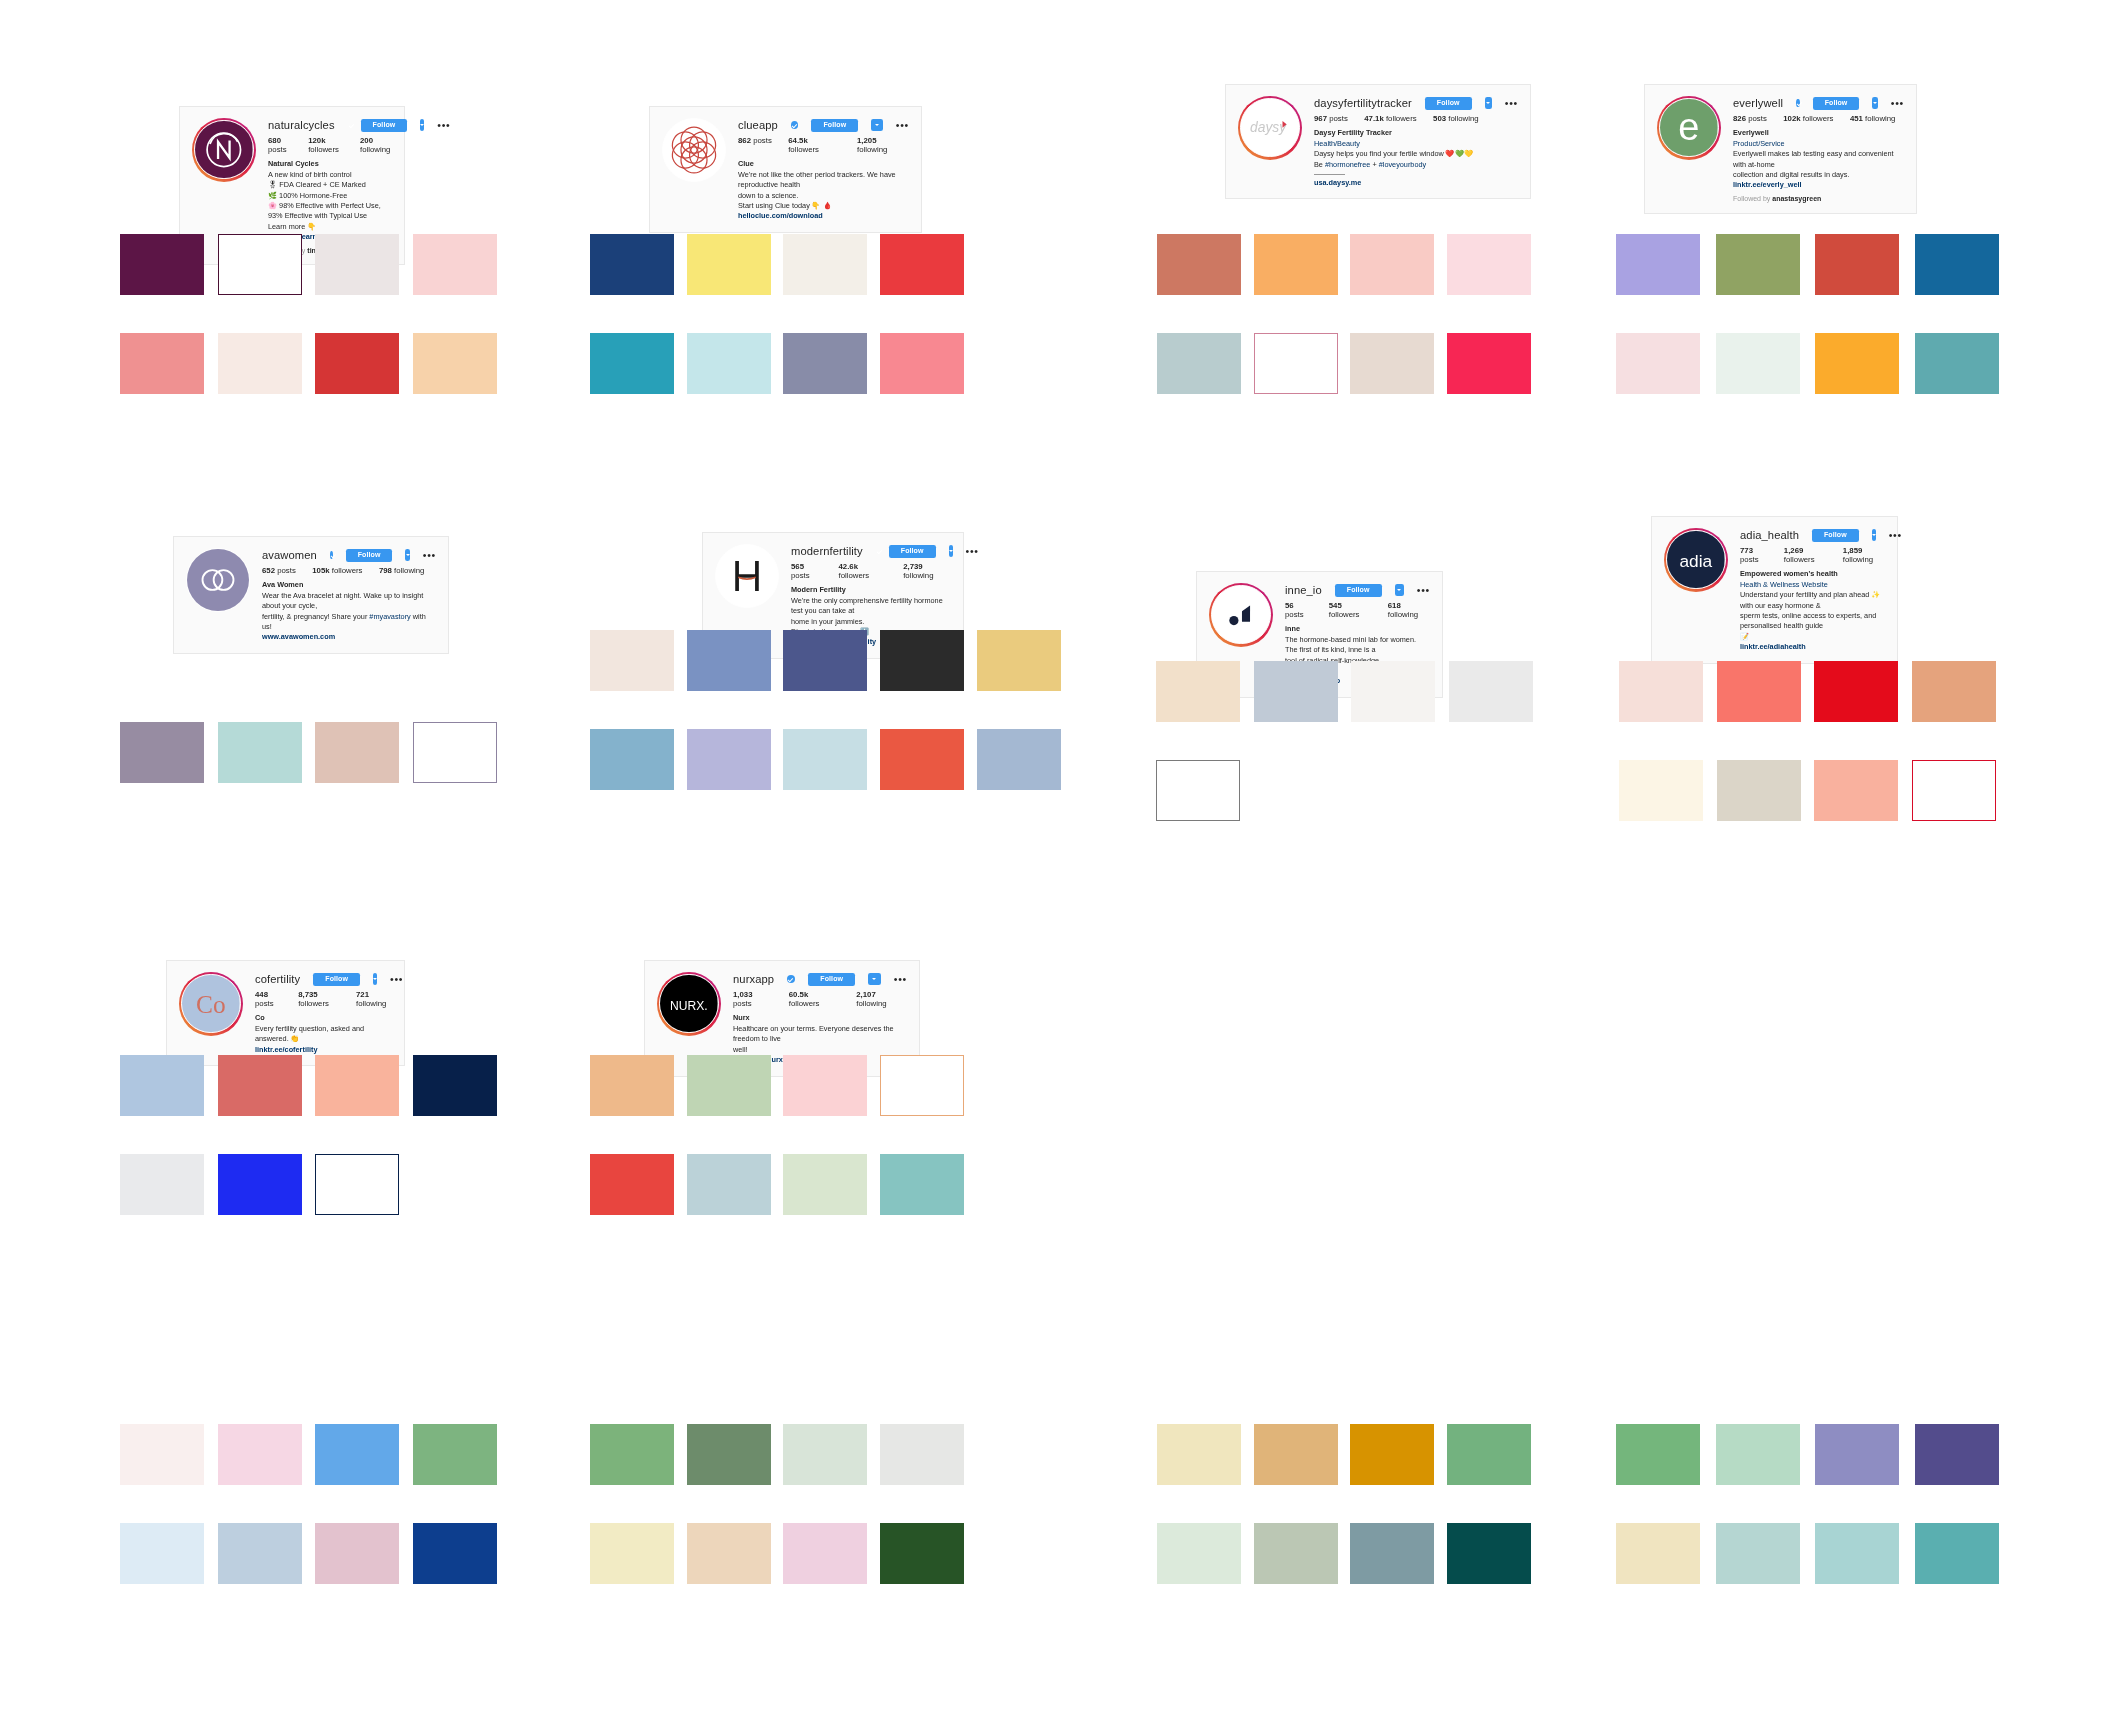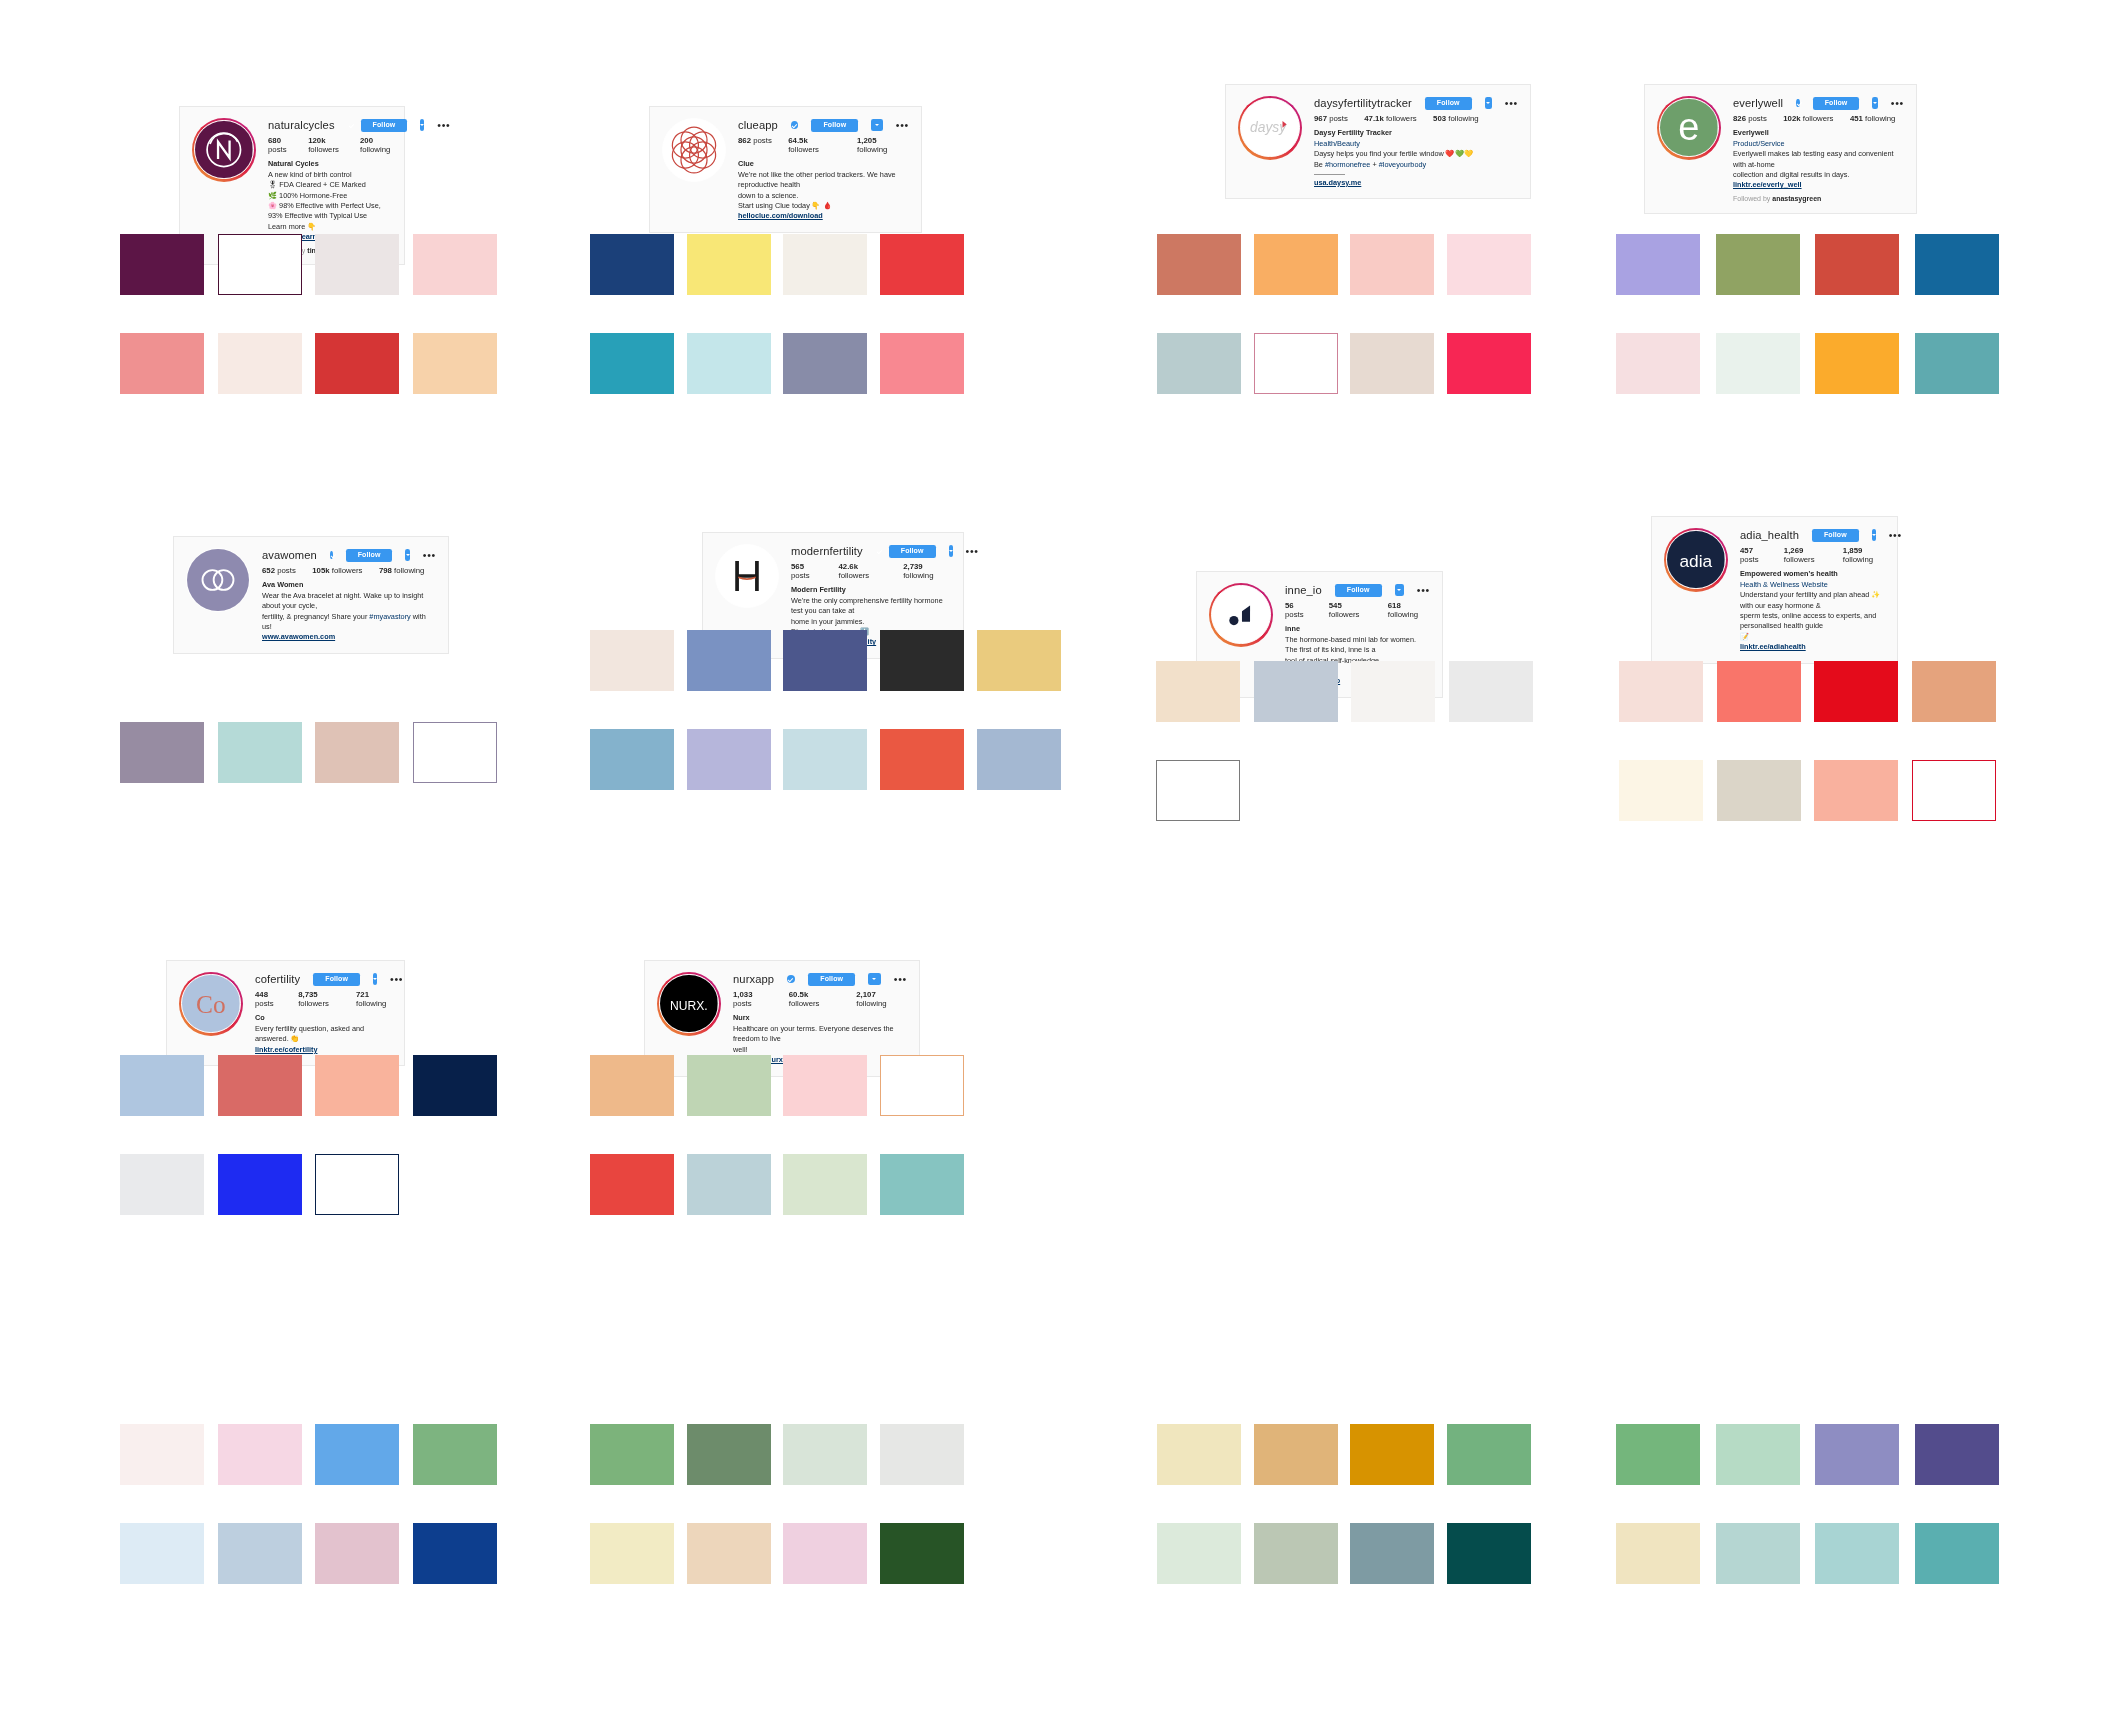--- a/index.html
+++ b/index.html
@@ -71,21 +71,21 @@
   }
   .dots{color:#262626;font-size:10.5px;letter-spacing:0.7px;line-height:.6;cursor:pointer;}
 
   .ig-stats{display:flex;gap:16.4px;font-size:7.8px;color:#262626;margin-bottom:5.2px;}
   .ig-stats b{font-weight:bold;}
 
   .ig-bio{font-size:7.3px;line-height:1.42;color:#262626;}
   .ig-bio .name{font-weight:bold;display:block;}
   .ig-bio .cat{color:#003569;display:block;}
   .ig-bio .line{display:block;}
-  .ig-bio .link{color:#003569;font-weight:bold;display:block;text-decoration:underline;}
+  .ig-bio .link{color:#003569;font-weight:bold;display:block;}
   .ig-bio .hash{color:#003569;}
   .ig-bio .rule{display:block;width:31px;border-top:0.7px solid #999;margin:3.7px 0 3px;}
   .ig-followed{font-size:7px;color:#999;margin-top:4.5px;}
   .ig-followed b{color:#262626;font-weight:bold;}
 
   
   .palette{position:absolute;display:grid;}
   .sw{box-sizing:border-box;}
   .sw.outline{background:#ffffff;}
 </style>
@@ -350,21 +350,21 @@
       <div class="ig-body">
         <div class="ig-headline">
           <span class="ig-username">adia_health</span>
           <button class="follow-btn">Follow</button>
           <span class="caret-btn">
             <i></i>
           </span>
           <span class="dots">•••</span>
         </div>
         <div class="ig-stats">
-          <span><b>457</b> posts</span>
+          <span><b>773</b> posts</span>
           <span><b>1,269</b> followers</span>
           <span><b>1,859</b> following</span>
         </div>
         <div class="ig-bio">
           <span class="name">Empowered women's health</span>
           <span class="cat">Health &amp; Wellness Website</span>
           <span class="line">Understand your fertility and plan ahead ✨ with our easy hormone &amp;</span>
           <span class="line">sperm tests, online access to experts, and personalised health guide</span>
           <span class="line">📝</span>
           <span class="link">linktr.ee/adiahealth</span>

